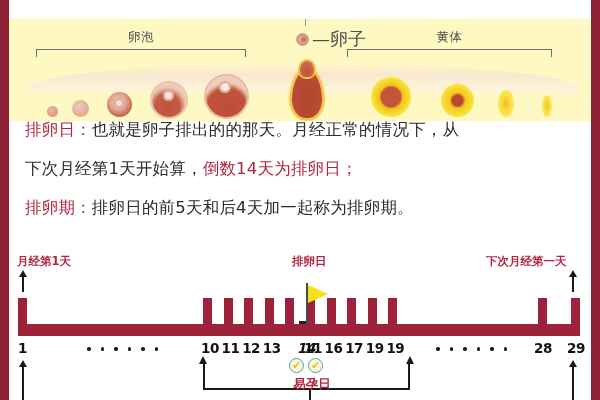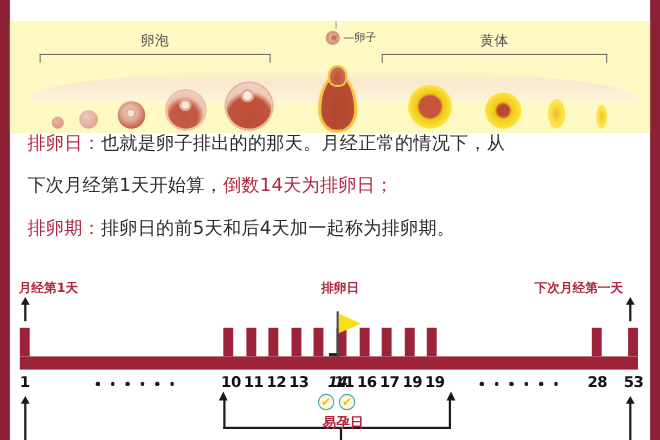--- a/index.html
+++ b/index.html
@@ -41,21 +41,21 @@
   }
   #brace-follicle { left: 27px; top: 30px; width: 210px; }
   #brace-follicle-label { left: 27px; top: 10px; width: 210px; }
   #brace-corpus { left: 338px; top: 30px; width: 205px; }
   #brace-corpus-label { left: 338px; top: 10px; width: 205px; }
 
   
   #ovum-callout {
     position: absolute; left: 287px; top: 8px;
     display: flex; align-items: center; gap: 1px;
-    font-size: 10px; color: #4d4d4d; white-space: nowrap;
+    font-size: 18px; color: #4d4d4d; white-space: nowrap;
   }
   #ovum-dot {
     width: 13px; height: 13px; border-radius: 50%;
     background: radial-gradient(circle at 50% 50%, #f3c9b8 0%, #e0a08c 45%, #d98b74 70%, rgba(224,160,140,0.35) 100%);
     border: 1px solid #d29a86;
     margin-right: 2px;
     position: relative;
   }
   #ovum-dot::after {
     content: ""; position: absolute; left: 3.5px; top: 3.5px;
@@ -341,21 +341,21 @@
           <div class="daynum" style="left: 377.4px;">19</div>
           <div class="dots" style="left: 427px;">
             <i></i>
             <i></i>
             <i></i>
             <i></i>
             <i></i>
             <i></i>
           </div>
           <div class="daynum" style="left: 525px;">28</div>
-          <div class="daynum" style="left: 558px;">53</div>
+          <div class="daynum" style="left: 558px;">29</div>
         </div>
 
       <div class="up-arrow" id="arrow-first-bot">
         <div class="head"></div>
           <div class="shaft"></div>
       </div>
       <div class="up-arrow" id="arrow-next-bot">
         <div class="head"></div>
           <div class="shaft"></div>
       </div>

